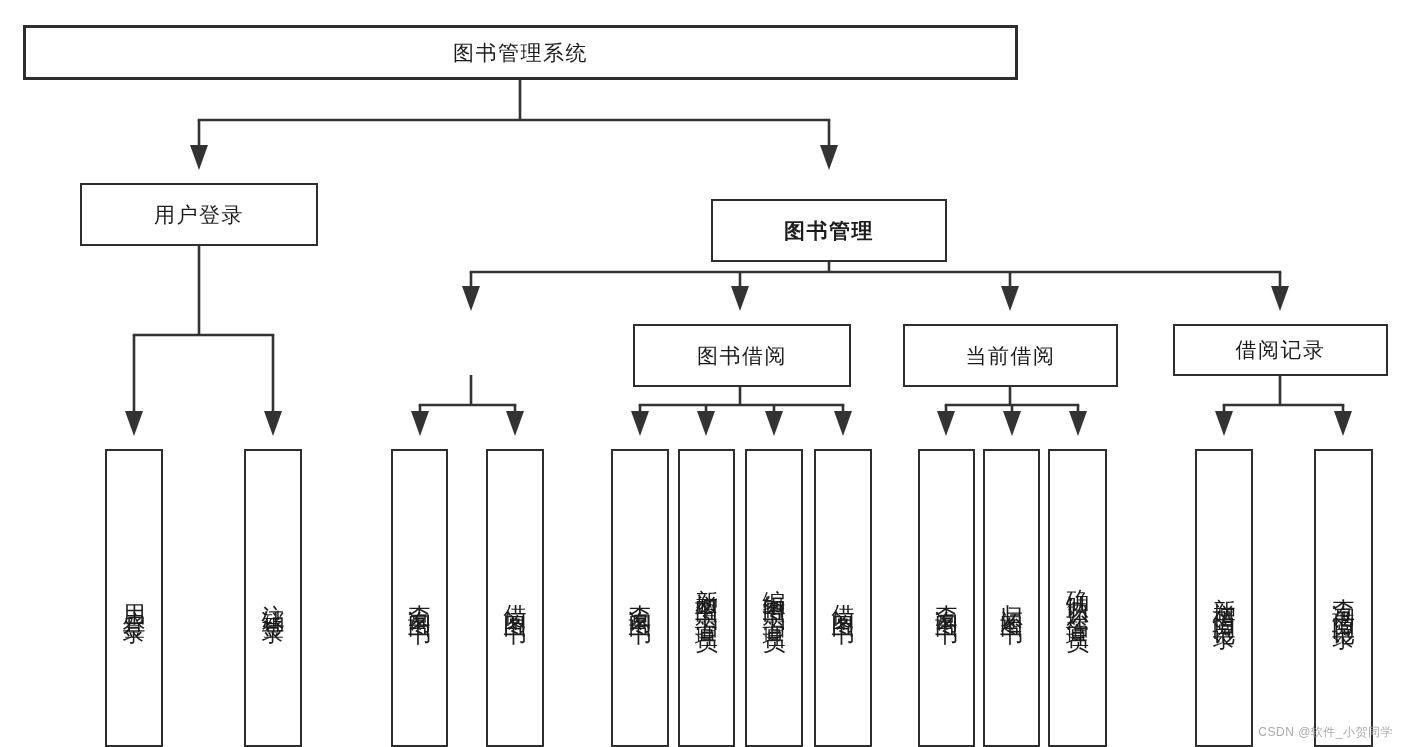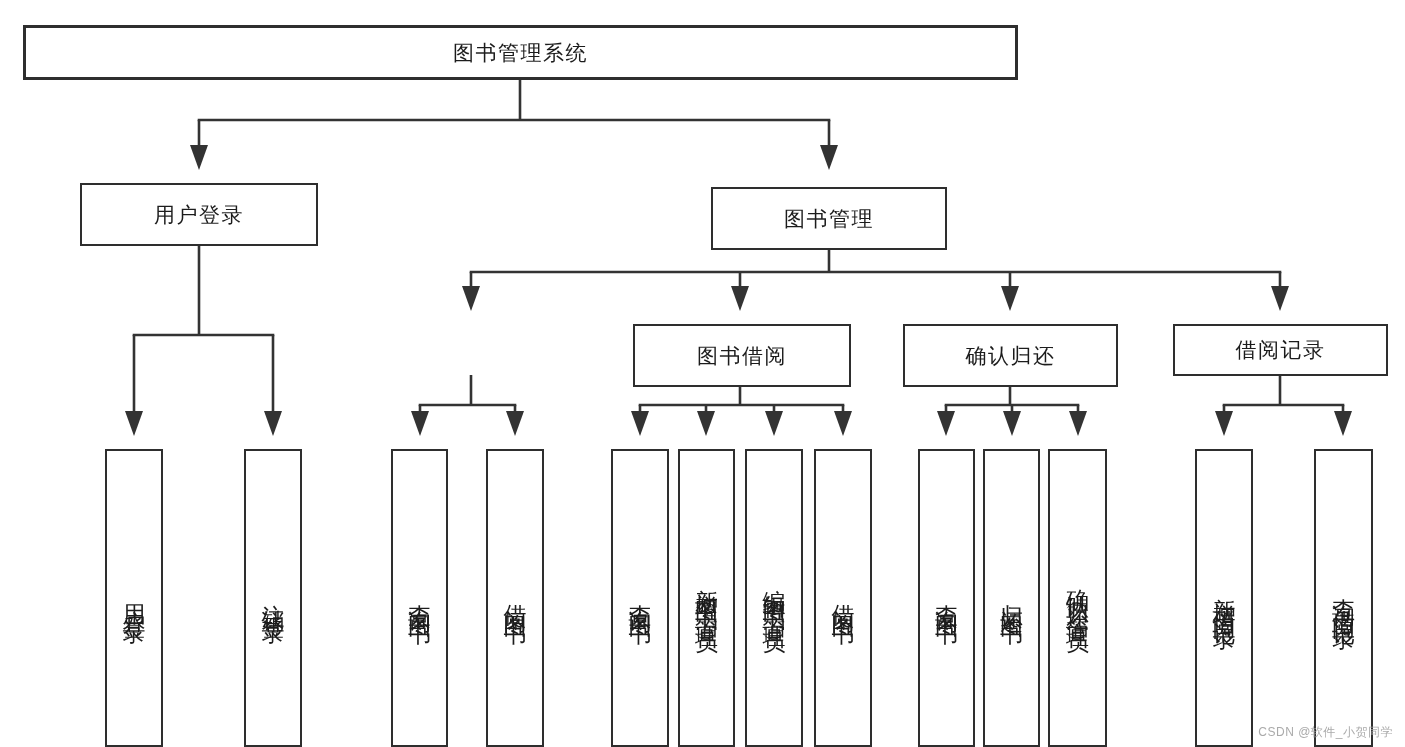--- a/index.html
+++ b/index.html
@@ -126,24 +126,24 @@
       <line x1="1222.7" y1="405" x2="1344.3" y2="405"></line>
       <line x1="1224" y1="405" x2="1224" y2="413"></line>
       <polygon points="1215,411 1233,411 1224,436"></polygon>
       <line x1="1343" y1="405" x2="1343" y2="413"></line>
       <polygon points="1334,411 1352,411 1343,436"></polygon>
     </svg>
 
   <div class="box h root" style="left:23px; top:13px; width:995px; height:55px;">图书管理系统</div>
 
   <div class="box h" style="left:80px; top:171px; width:238px; height:63px;">用户登录</div>
-  <div class="box h" style="left:711px; top:175px; width:236px; height:63px;">图书管理</div>
+  <div class="box h" style="left:711px; top:187px; width:236px; height:63px;font-weight:bold;">图书管理</div>
 
   <div class="box h" style="left:633px; top:312px; width:218px; height:63px;">图书借阅</div>
-  <div class="box h" style="left:903px; top:312px; width:215px; height:63px;">确认归还</div>
+  <div class="box h" style="left:903px; top:312px; width:215px; height:63px;">当前借阅</div>
   <div class="box h" style="left:1173px; top:312px; width:215px; height:52px;">借阅记录</div>
 
   <div class="box v" style="left:105px; top:437px; width:58px; height:298px;">
     <span class="vtext">用户登录</span>
   </div>
   <div class="box v" style="left:244px; top:437px; width:58px; height:298px;">
     <span class="vtext">注销登录</span>
   </div>
 
   <div class="box v" style="left:391px; top:437px; width:57px; height:298px;">

